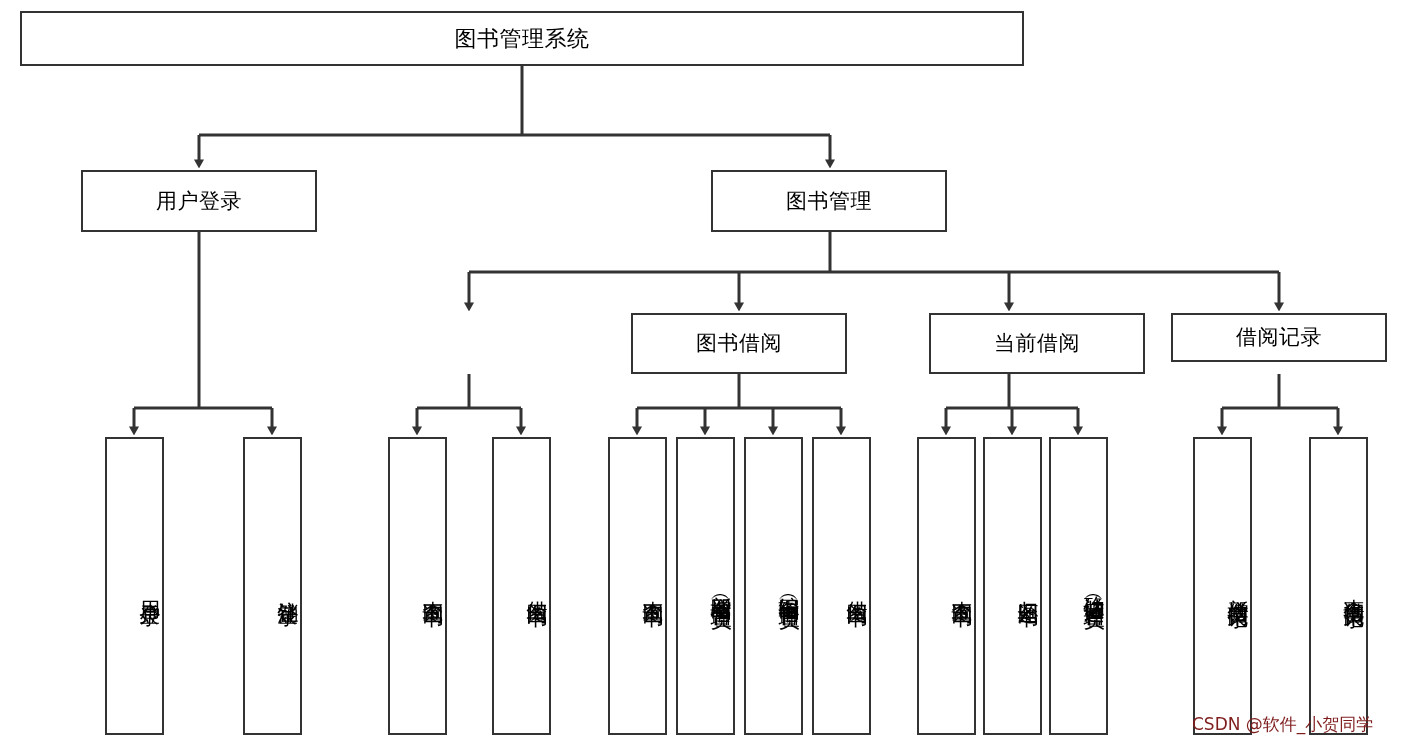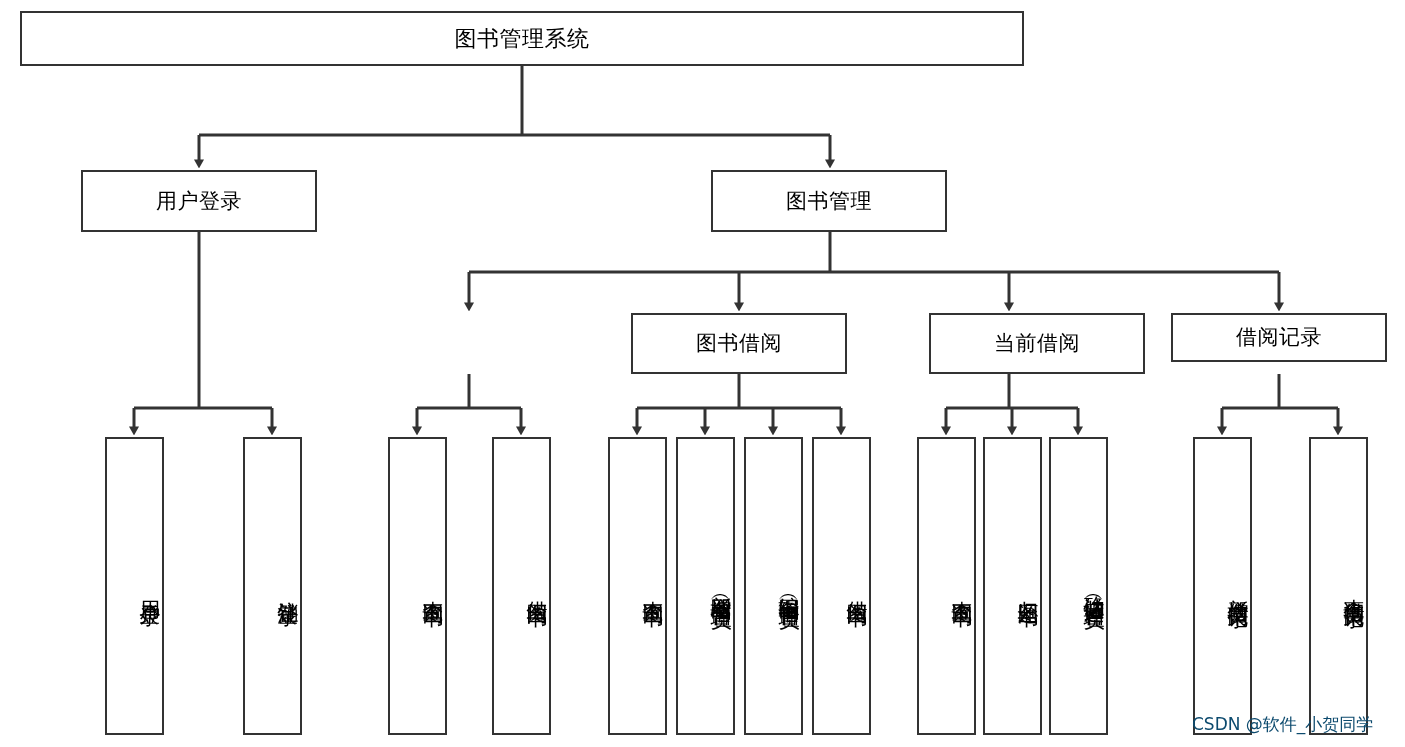--- a/index.html
+++ b/index.html
@@ -55,21 +55,21 @@
     text-align: left;
   }
   .node.root {
     font-size: 22px;
   }
   .watermark {
     position: absolute;
     left: 1192px;
     top: 713px;
     font-size: 17px;
-    color: #0c4a6e;
+    color: #7f1d1d;
     white-space: nowrap;
     z-index: 5;
     font-family: "DejaVu Sans", "Liberation Sans", sans-serif;
   }
 </style>
 </head>
 <body>
 
 <div id="canvas">
 

